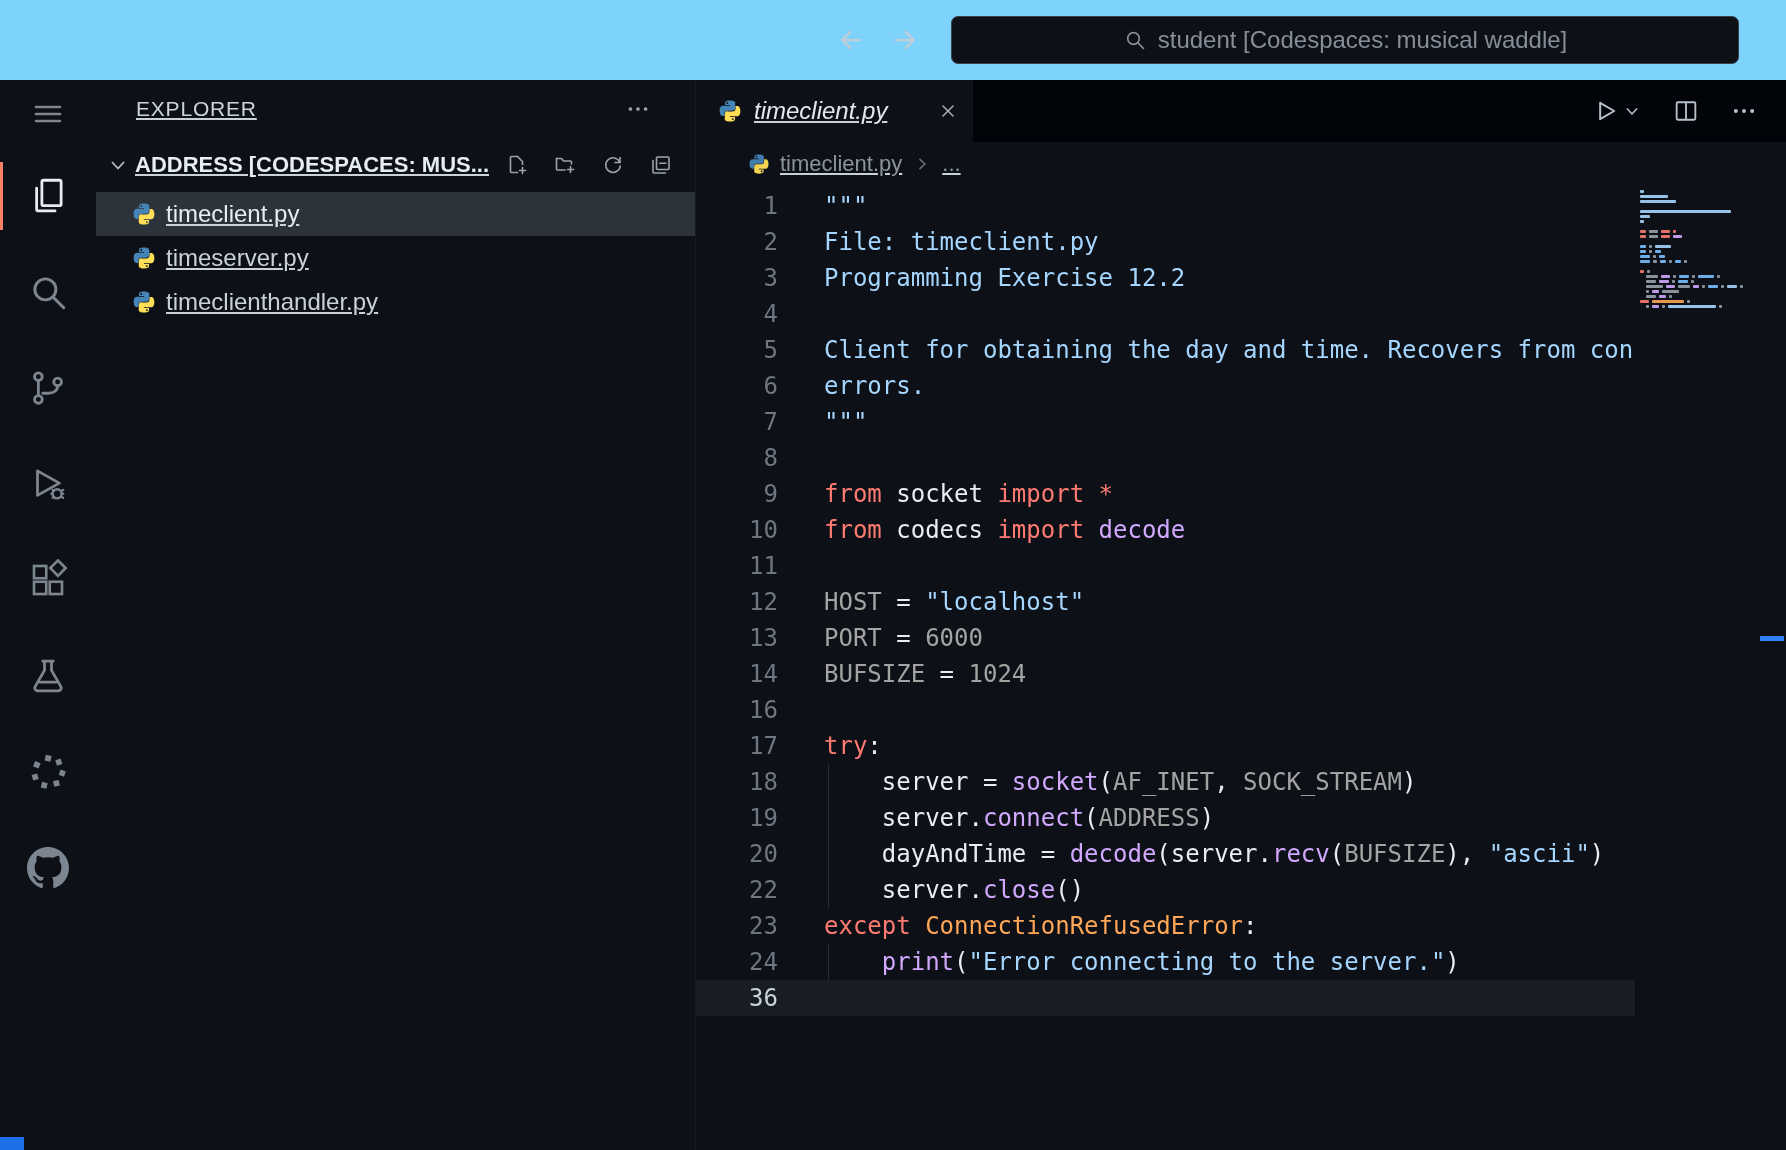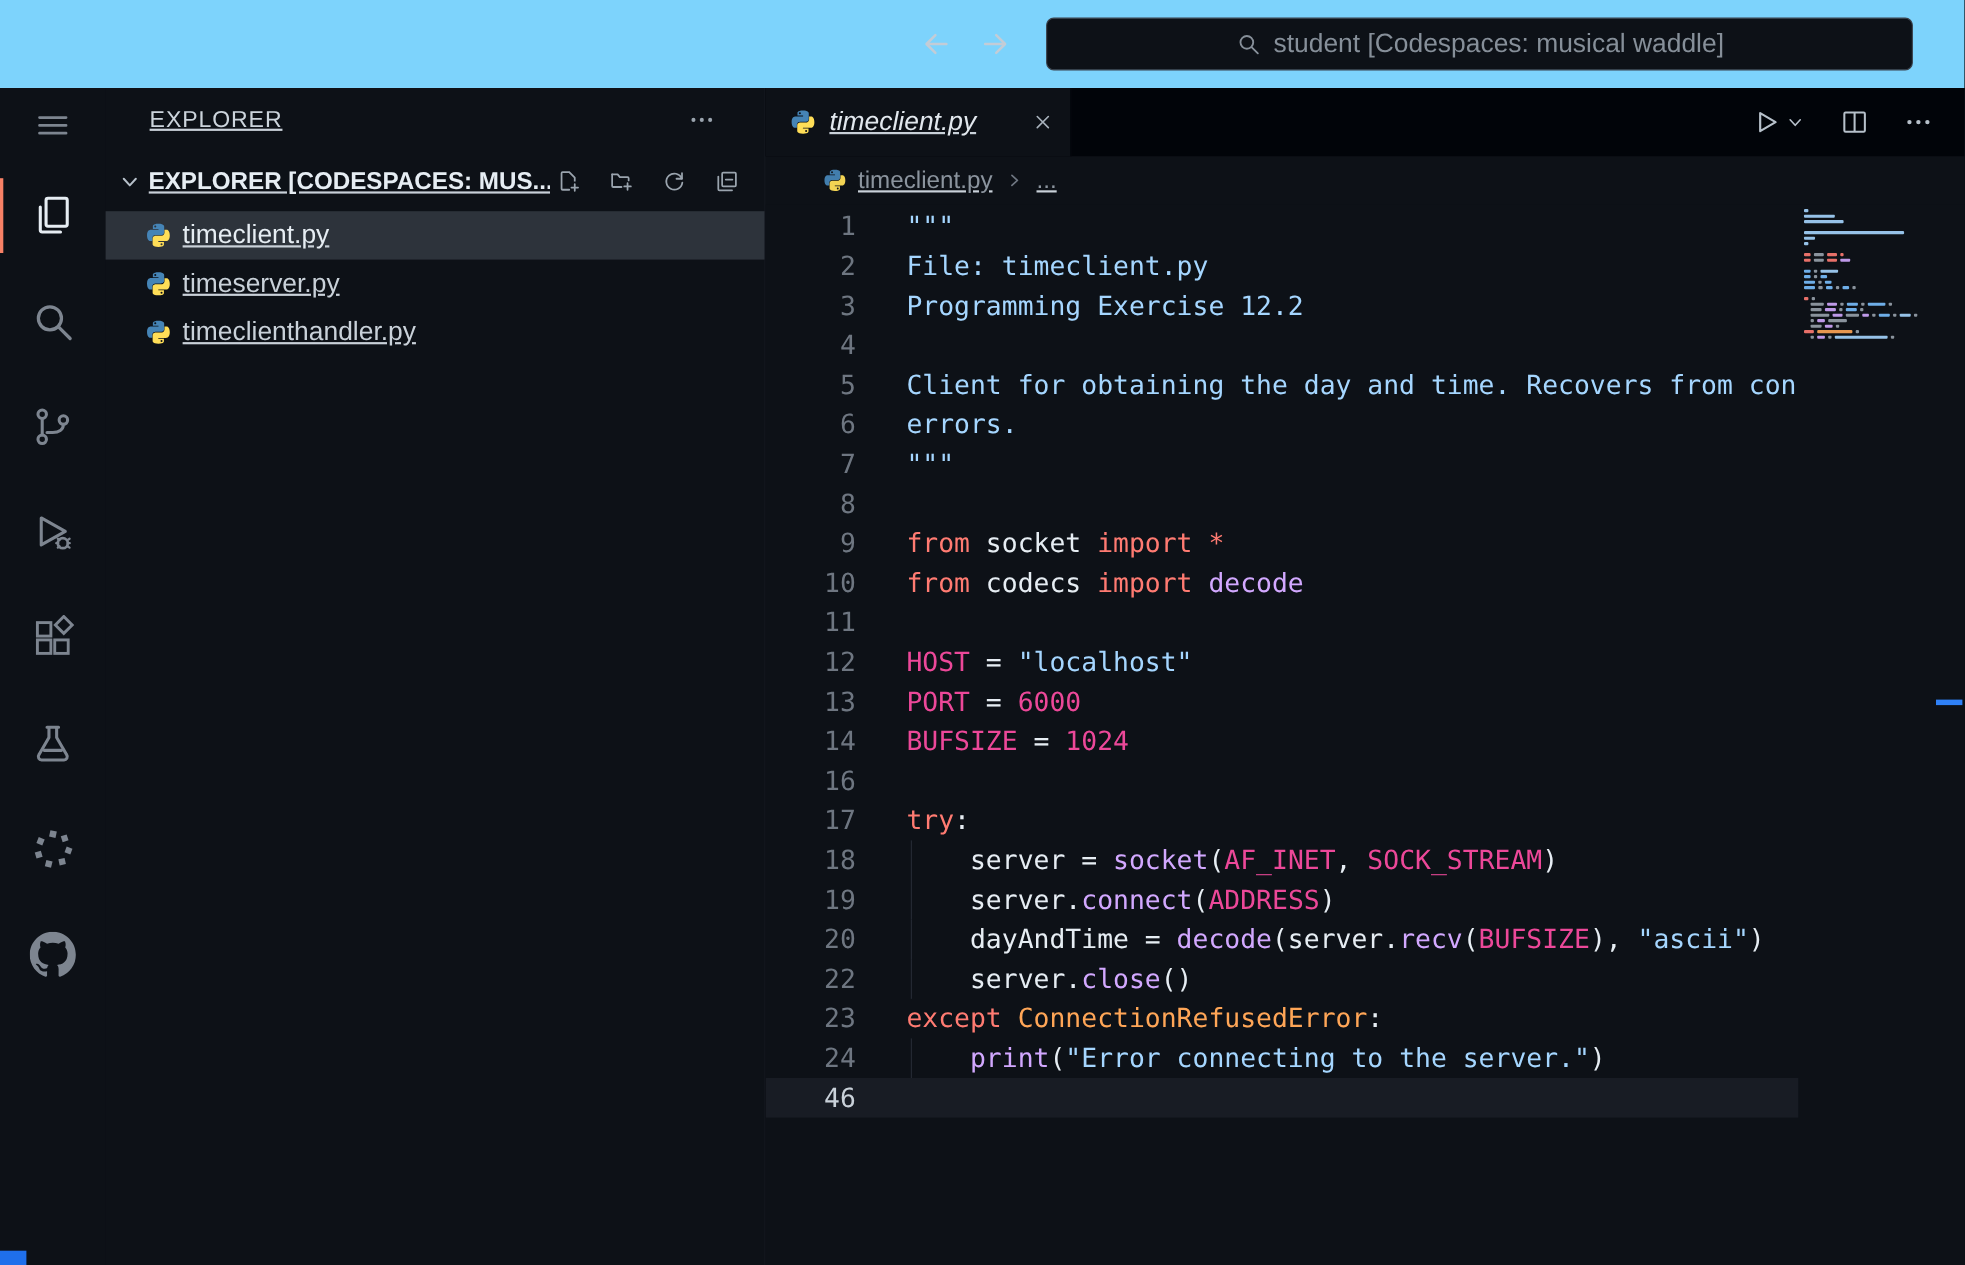--- a/index.html
+++ b/index.html
@@ -102,21 +102,21 @@
   .code-line { display: flex; height: 36px; white-space: pre; }
   .code-line.current { background: rgba(110,118,129,0.12); }
   .code-line.current .ln { color: #c9d1d9; }
   .ln { flex: none; width: 82px; text-align: right; color: #6e7681; }
   .line-content { flex: 1; min-width: 0; position: relative; padding-left: 46px; }
   .indent-guide { position: absolute; left: 50px; top: 0; height: 36px; border-left: 1px solid #262c36; }
   .tok-plain { color: #e6edf3; }
   .tok-kw    { color: #ff7b72; }
   .tok-str   { color: #a5d6ff; }
   .tok-fn    { color: #d2a8ff; }
-  .tok-const { color: #ec4899; text-align: center; }
+  .tok-const { color: #a3a3a3; text-align: center; }
   .tok-cls   { color: #ffa657; }
 
   
   .minimap { position: absolute; top: 4px; right: 28px; width: 123px; cursor: pointer; }
   .mm-line { height: 5px; line-height: 0; white-space: nowrap; overflow: hidden; padding-left: 5px; }
   .mm-tok { display: inline-block; height: 3px; margin-right: 3px; border-radius: 1px; opacity: 0.9; vertical-align: top; }
   .mm-plain { background: #98a2ac; }
   .mm-kw    { background: #ff7b72; }
   .mm-str   { background: #a5d6ff; }
   .mm-fn    { background: #d2a8ff; }
@@ -244,21 +244,21 @@
             <circle cx="19" cy="12" r="1.7"></circle>
         </svg>
       </span>
     </div>
     <div class="section-row">
       <span class="section-chev">
         <svg viewBox="0 0 24 24">
             <use href="#i-chevron-down"></use>
           </svg>
       </span>
-      <span class="section-label">EXPLORER [CODESPACES: MUS...</span>
+      <span class="section-label">ADDRESS [CODESPACES: MUS...</span>
       <span class="section-actions">
         <span class="icon-btn">
           <svg viewBox="0 0 24 24">
             <path d="M12.5 3.5H6.5a1 1 0 0 0-1 1v14a1 1 0 0 0 1 1h6" fill="none" stroke="currentColor" stroke-width="1.6" stroke-linecap="round"></path>
             <path d="M12.5 3.5L17.5 8.5V12" fill="none" stroke="currentColor" stroke-width="1.6" stroke-linejoin="round"></path>
             <path d="M17.5 14.5v6M14.5 17.5h6" stroke="currentColor" stroke-width="1.6" stroke-linecap="round"></path>
           </svg>
         </span>
         <span class="icon-btn">
           <svg viewBox="0 0 24 24">
@@ -377,21 +377,21 @@
             <div class="code-line"><span class="ln">13</span><span class="line-content"><span class="tok-const">PORT</span><span class="tok-plain"> = </span><span class="tok-const">6000</span></span></div>
             <div class="code-line"><span class="ln">14</span><span class="line-content"><span class="tok-const">BUFSIZE</span><span class="tok-plain"> = </span><span class="tok-const">1024</span></span></div>
             <div class="code-line"><span class="ln">16</span><span class="line-content"></span></div>
             <div class="code-line"><span class="ln">17</span><span class="line-content"><span class="tok-kw">try</span><span class="tok-plain">:</span></span></div>
             <div class="code-line"><span class="ln">18</span><span class="line-content"><span class="indent-guide"></span><span class="tok-plain">    server = </span><span class="tok-fn">socket</span><span class="tok-plain">(</span><span class="tok-const">AF_INET</span><span class="tok-plain">, </span><span class="tok-const">SOCK_STREAM</span><span class="tok-plain">)</span></span></div>
             <div class="code-line"><span class="ln">19</span><span class="line-content"><span class="indent-guide"></span><span class="tok-plain">    server.</span><span class="tok-fn">connect</span><span class="tok-plain">(</span><span class="tok-const">ADDRESS</span><span class="tok-plain">)</span></span></div>
             <div class="code-line"><span class="ln">20</span><span class="line-content"><span class="indent-guide"></span><span class="tok-plain">    dayAndTime = </span><span class="tok-fn">decode</span><span class="tok-plain">(server.</span><span class="tok-fn">recv</span><span class="tok-plain">(</span><span class="tok-const">BUFSIZE</span><span class="tok-plain">), </span><span class="tok-str">"ascii"</span><span class="tok-plain">)</span></span></div>
             <div class="code-line"><span class="ln">22</span><span class="line-content"><span class="indent-guide"></span><span class="tok-plain">    server.</span><span class="tok-fn">close</span><span class="tok-plain">()</span></span></div>
             <div class="code-line"><span class="ln">23</span><span class="line-content"><span class="tok-kw">except</span><span class="tok-cls"> ConnectionRefusedError</span><span class="tok-plain">:</span></span></div>
             <div class="code-line"><span class="ln">24</span><span class="line-content"><span class="indent-guide"></span><span class="tok-plain">    </span><span class="tok-fn">print</span><span class="tok-plain">(</span><span class="tok-str">"Error connecting to the server."</span><span class="tok-plain">)</span></span></div>
-            <div class="code-line current"><span class="ln">46</span><span class="line-content"></span></div>
+            <div class="code-line current"><span class="ln">36</span><span class="line-content"></span></div>
           </div>
       </div>
       <div class="minimap">
           <div class="mm-line"><span class="mm-tok mm-str" style="width: 4px;"></span></div>
           <div class="mm-line"><span class="mm-tok mm-str" style="width: 28px;"></span></div>
           <div class="mm-line"><span class="mm-tok mm-str" style="width: 36px;"></span></div>
           <div class="mm-line"></div>
           <div class="mm-line"><span class="mm-tok mm-str" style="width: 91px;"></span></div>
           <div class="mm-line"><span class="mm-tok mm-str" style="width: 10px;"></span></div>
           <div class="mm-line"><span class="mm-tok mm-str" style="width: 4px;"></span></div>

